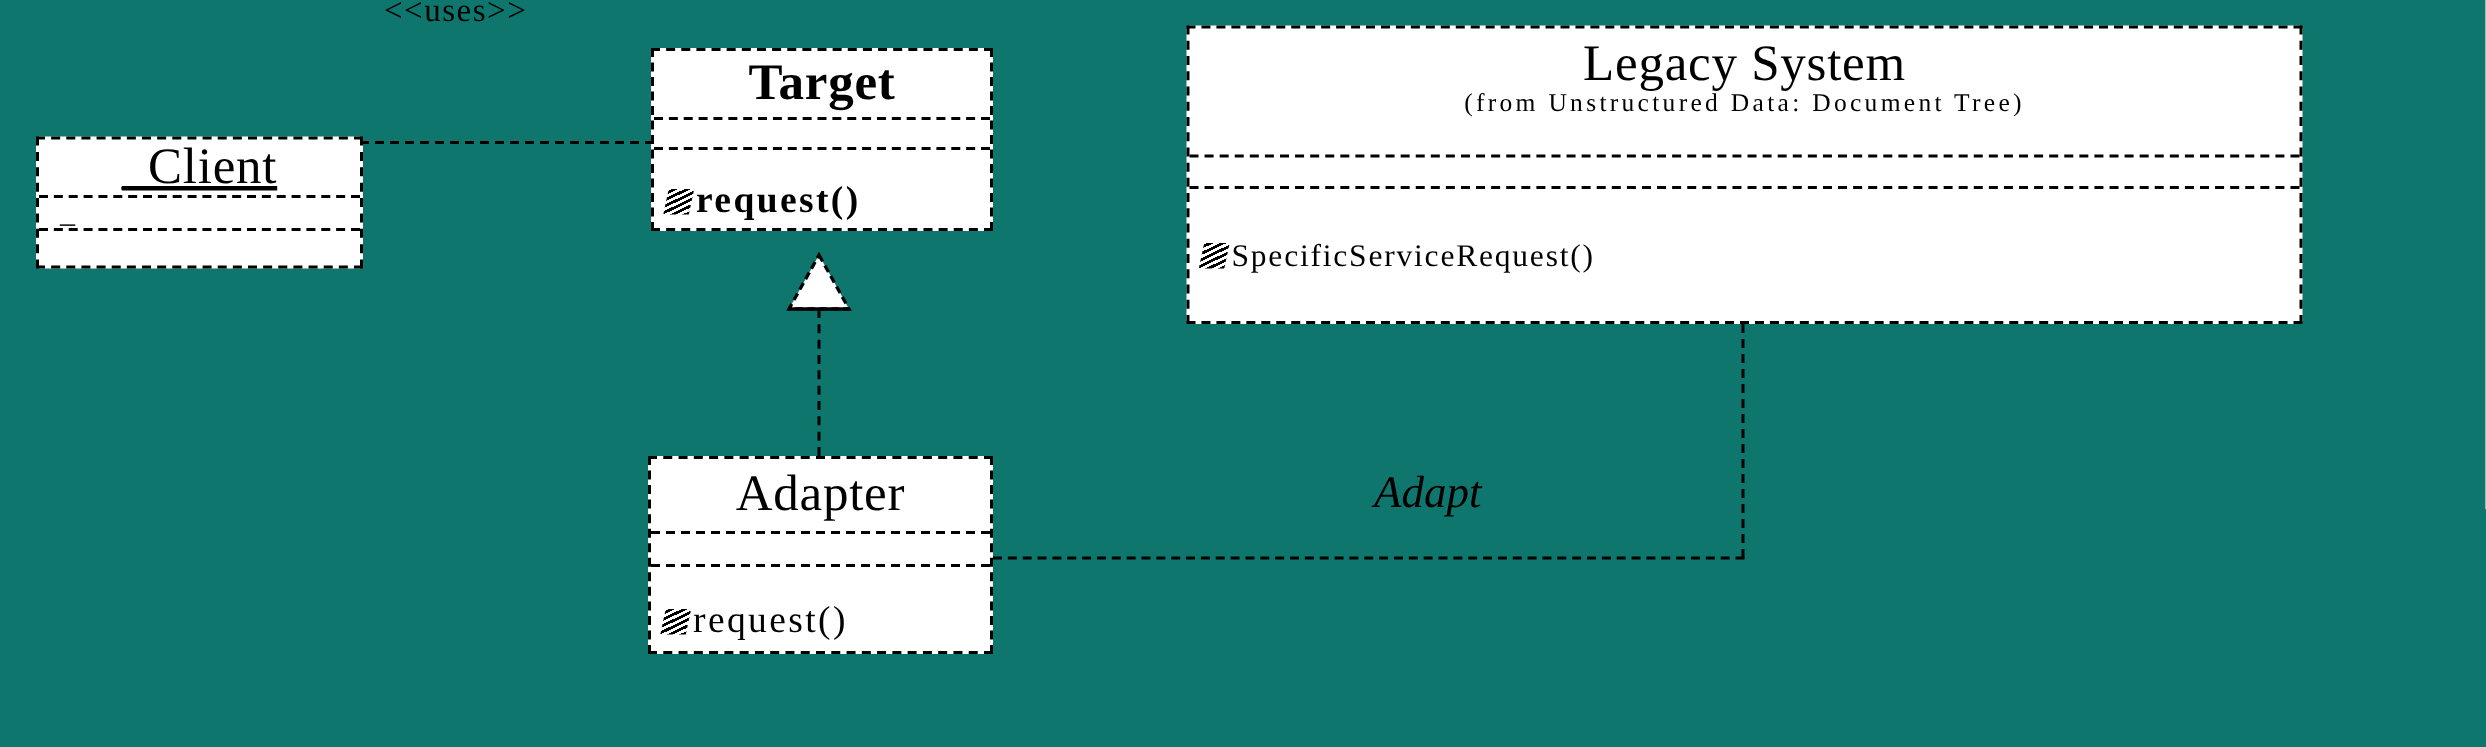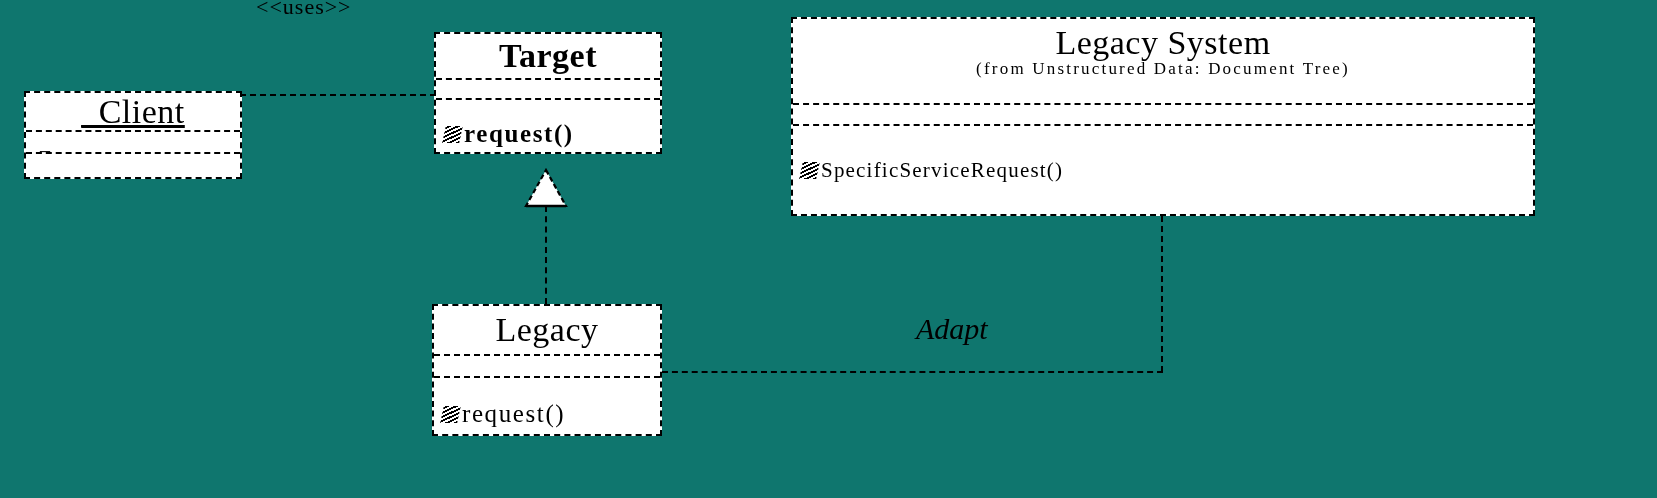--- a/index.html
+++ b/index.html
@@ -180,21 +180,21 @@
   </div>
 
   <div class="conn-v" style="left:1161px; top:216px; height:156px;"></div>
 
   <div class="conn-h" style="left:662px; top:371px; width:501px;"></div>
 
   <div class="edge-label assoc-label" style="left:916px; top:312px;">Adapt</div>
 
   <div class="uml-class" style="left:432px; top:304px; width:230px; height:132px;">
     <div class="compartment divided" style="height:50px;">
-      <div class="class-name">Legacy</div>
+      <div class="class-name">Adapter</div>
     </div>
     <div class="compartment divided" style="height:22px;"></div>
     <div class="compartment" style="height:56px;">
       <div class="member-row">
         <span class="vis-marker"></span>
         <span class="member-label">request()</span>
       </div>
     </div>
   </div>
 

